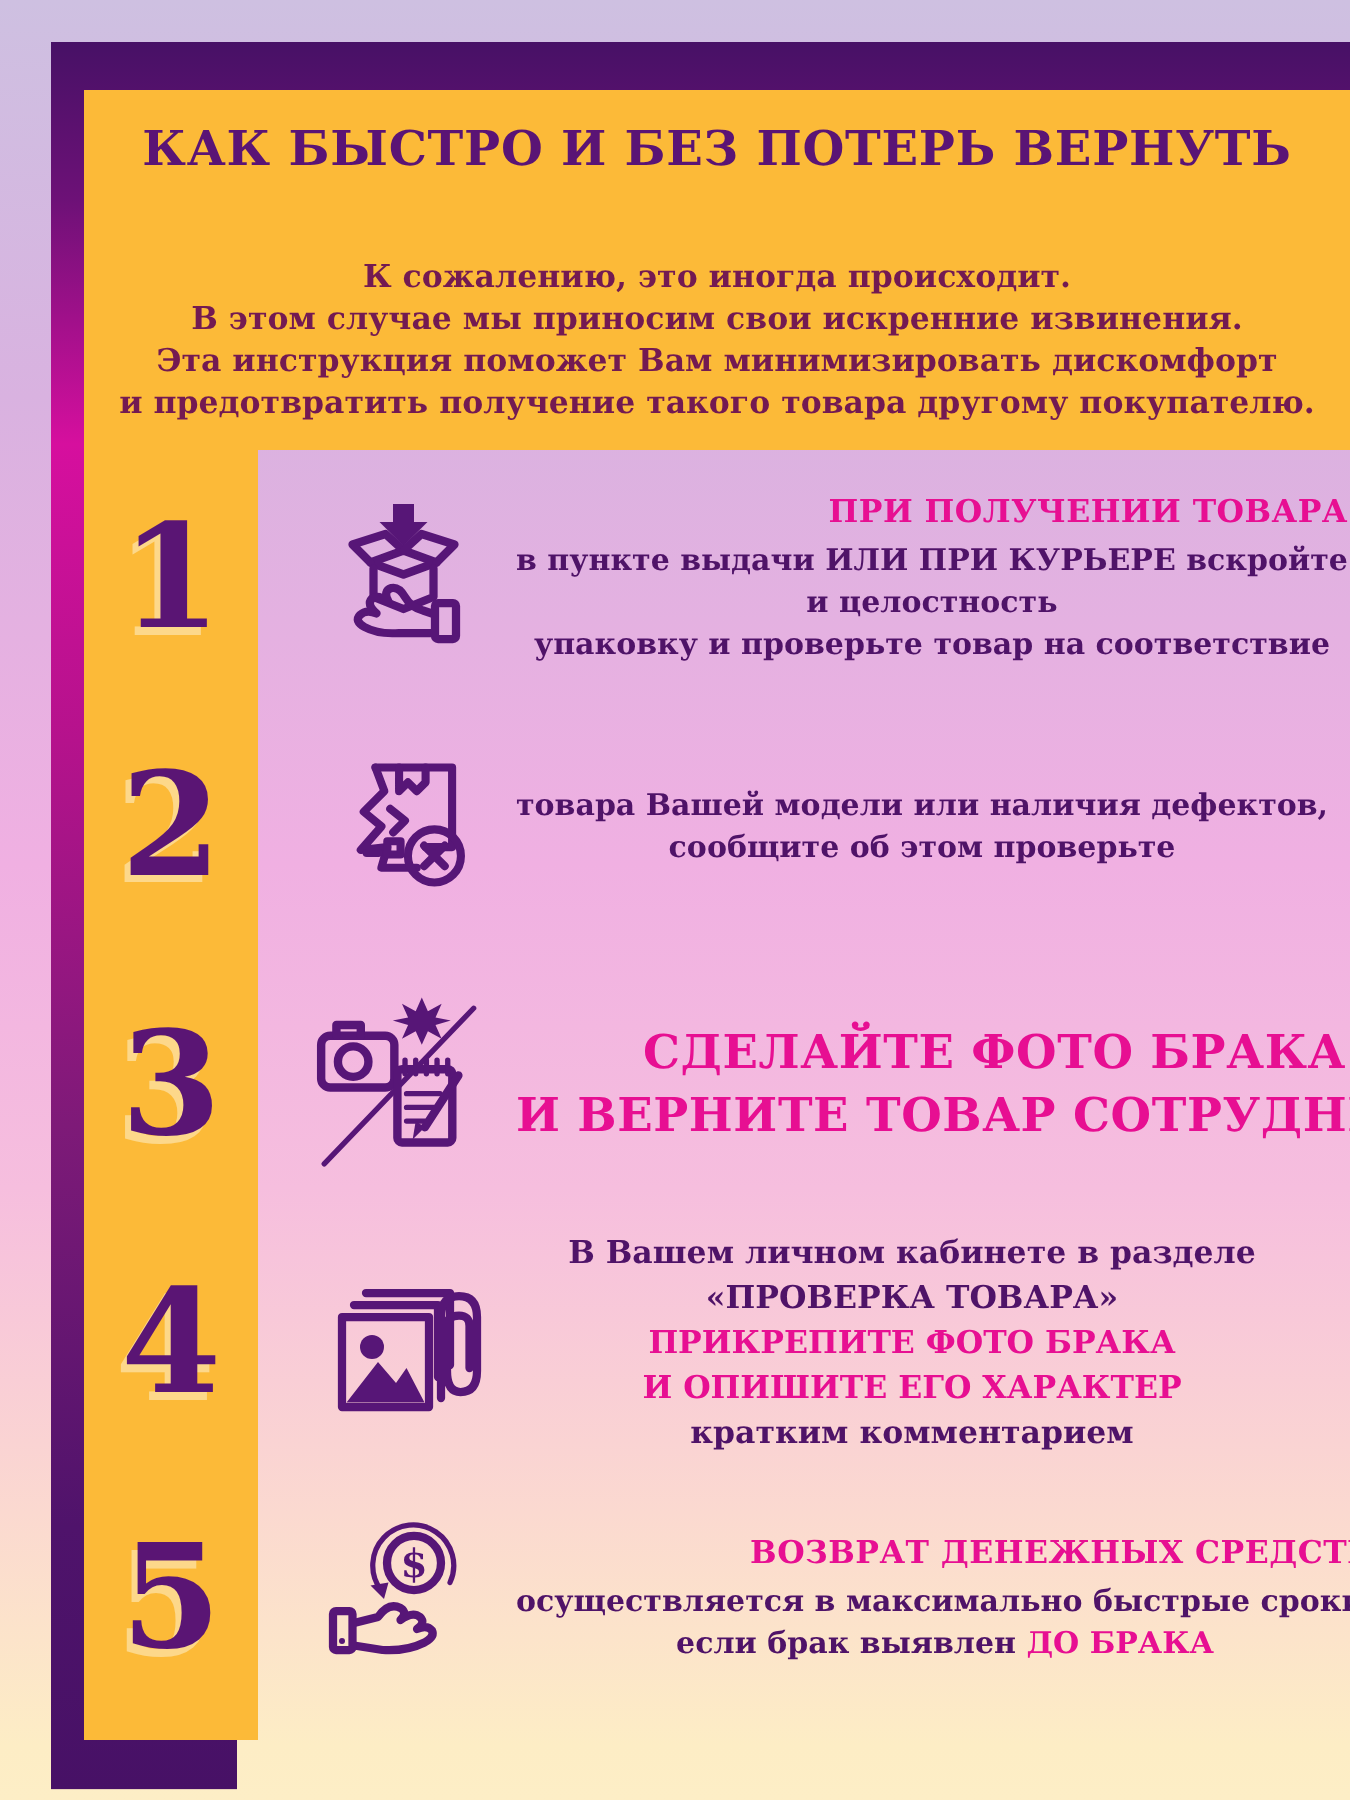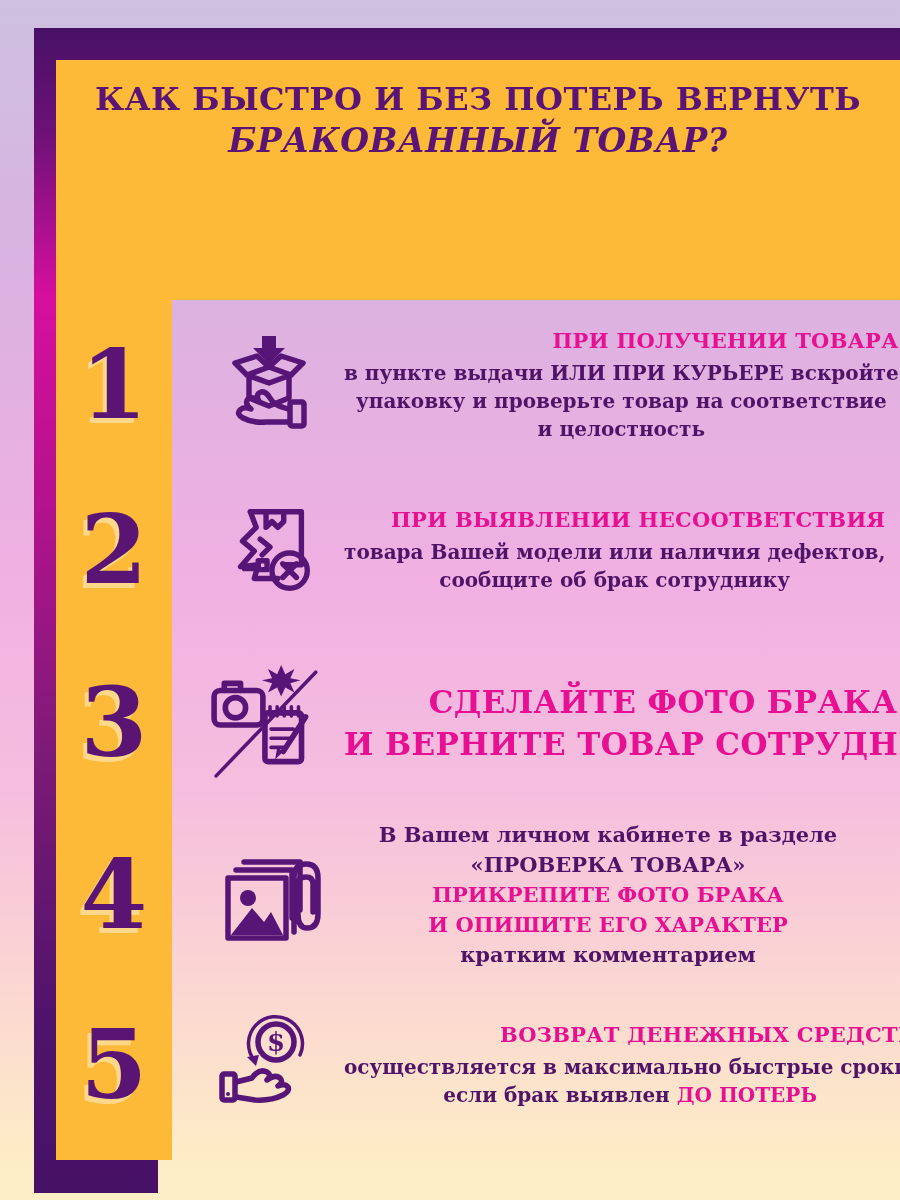--- a/index.html
+++ b/index.html
@@ -47,63 +47,67 @@
 </head>
 <body>
 
 <div id="stage">
 
   <div class="frame"></div>
   <div class="card"></div>
 
   <div class="title">
     <div class="t1">КАК БЫСТРО И БЕЗ ПОТЕРЬ ВЕРНУТЬ</div>
-    <div class="t2">БРАКОВАННЫЙ ТОВАР?</div>
   </div>
 
+  <div class="intro">
+    <div>К сожалению, это иногда происходит.</div>
+    <div>В этом случае мы приносим свои искренние извинения.</div>
+    <div>Эта инструкция поможет Вам минимизировать дискомфорт</div>
+    <div>и предотвратить получение такого товара другому покупателю.</div>
+  </div>
 
   <div class="row r1">
     <div class="num">1</div>
     <div class="ico">
       <svg width="110" height="110" viewBox="0 0 110 110">
         <path class="fl" d="M48 6 h14 v12 h9 L55 34 L39 18 h9 Z"></path>
         <path class="st" d="M33 45 L55 37 L77 45 L55 53 Z"></path>
         <path class="st" d="M33 45 L21 33 L43 26 L55 37"></path>
         <path class="st" d="M77 45 L89 33 L67 26 L55 37"></path>
         <path class="st" d="M35 49 V68 L55 76 L75 68 V49"></path>
         <path class="st" d="M74 92 H52 Q38 93 29 88 Q22 84 26 80 Q30 76 37 79 Q30 73 34 69 Q38 66 45 71 Q41 64 47 62 Q52 61 56 68 Q60 75 68 77 L74 79"></path>
         <rect class="st" x="76" y="72" width="14" height="24" rx="2"></rect>
       </svg>
     </div>
     <div class="txt">
       <div class="h">ПРИ ПОЛУЧЕНИИ ТОВАРА</div>
       <div class="b">в пункте выдачи ИЛИ ПРИ КУРЬЕРЕ вскройте</div>
+      <div class="b">и целостность</div>
       <div class="b">упаковку и проверьте товар на соответствие</div>
-      <div class="b">и целостность</div>
     </div>
   </div>
 
   <div class="row r2">
     <div class="num">2</div>
     <div class="ico">
       <svg width="108" height="108" viewBox="0 0 110 110">
         <path class="st" d="M36 16 H88 V70 H70"></path>
         <path class="st" d="M36 16 L42 32 L28 46 L40 56 L26 72 L44 70 L40 84 H64"></path>
         <path class="st" d="M52 16 V32 L58 26 L64 32 L70 26 V16"></path>
         <path class="st" d="M46 44 L56 52 L48 60"></path>
         <rect class="st" x="44" y="66" width="9" height="9"></rect>
         <path class="st" d="M30 74 h8"></path>
         <circle class="st" cx="76" cy="76" r="18"></circle>
         <path class="st" d="M69 69 L83 83 M83 69 L69 83"></path>
       </svg>
     </div>
     <div class="txt">
-      <div class="h">ПРИ ВЫЯВЛЕНИИ НЕСООТВЕТСТВИЯ</div>
       <div class="b">товара Вашей модели или наличия дефектов,</div>
-      <div class="b">сообщите об брак сотруднику</div>
+      <div class="b">сообщите об этом проверьте</div>
     </div>
   </div>
 
   <div class="row r3">
     <div class="num">3</div>
     <div class="ico">
       <svg width="122" height="122" viewBox="0 0 120 120">
         <rect class="st" x="6" y="28" width="48" height="34" rx="6"></rect>
         <path class="st" d="M16 28 V21 H32 V28"></path>
         <circle class="st" cx="27" cy="45" r="10"></circle>
@@ -152,17 +156,17 @@
         <path class="thin" d="M40 50 A27 27 0 1 1 86 45"></path>
         <path class="fl" d="M42 56 L33 47 L45 45 Z"></path>
         <path class="st" d="M22 72 L38 68 Q45 58 53 62 Q58 65 53 70 Q61 64 66 68 Q70 72 64 76 Q71 73 74 77 Q76 81 69 85 Q57 91 41 90 L22 87"></path>
         <rect class="st" x="8" y="64" width="13" height="26" rx="2"></rect>
         <circle class="fl" cx="14" cy="84" r="2"></circle>
       </svg>
     </div>
     <div class="txt">
       <div class="h">ВОЗВРАТ ДЕНЕЖНЫХ СРЕДСТВ</div>
       <div class="b">осуществляется в максимально быстрые сроки,</div>
-      <div class="b"><span class="mix-d">если брак выявлен </span><span class="mix-m">ДО ПОТЕРЬ</span></div>
+      <div class="b"><span class="mix-d">если брак выявлен </span><span class="mix-m">ДО БРАКА</span></div>
     </div>
   </div>
 
 </div>
 
 </body></html>

